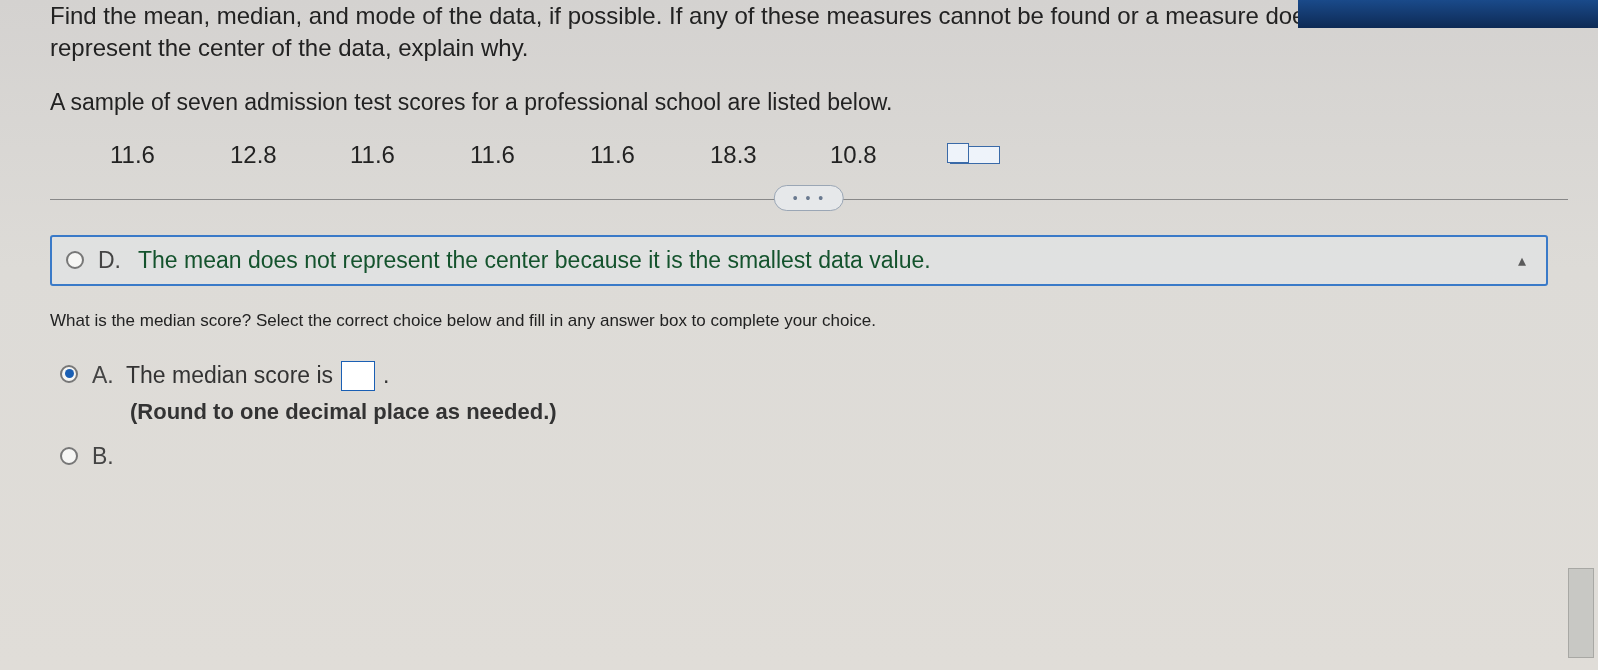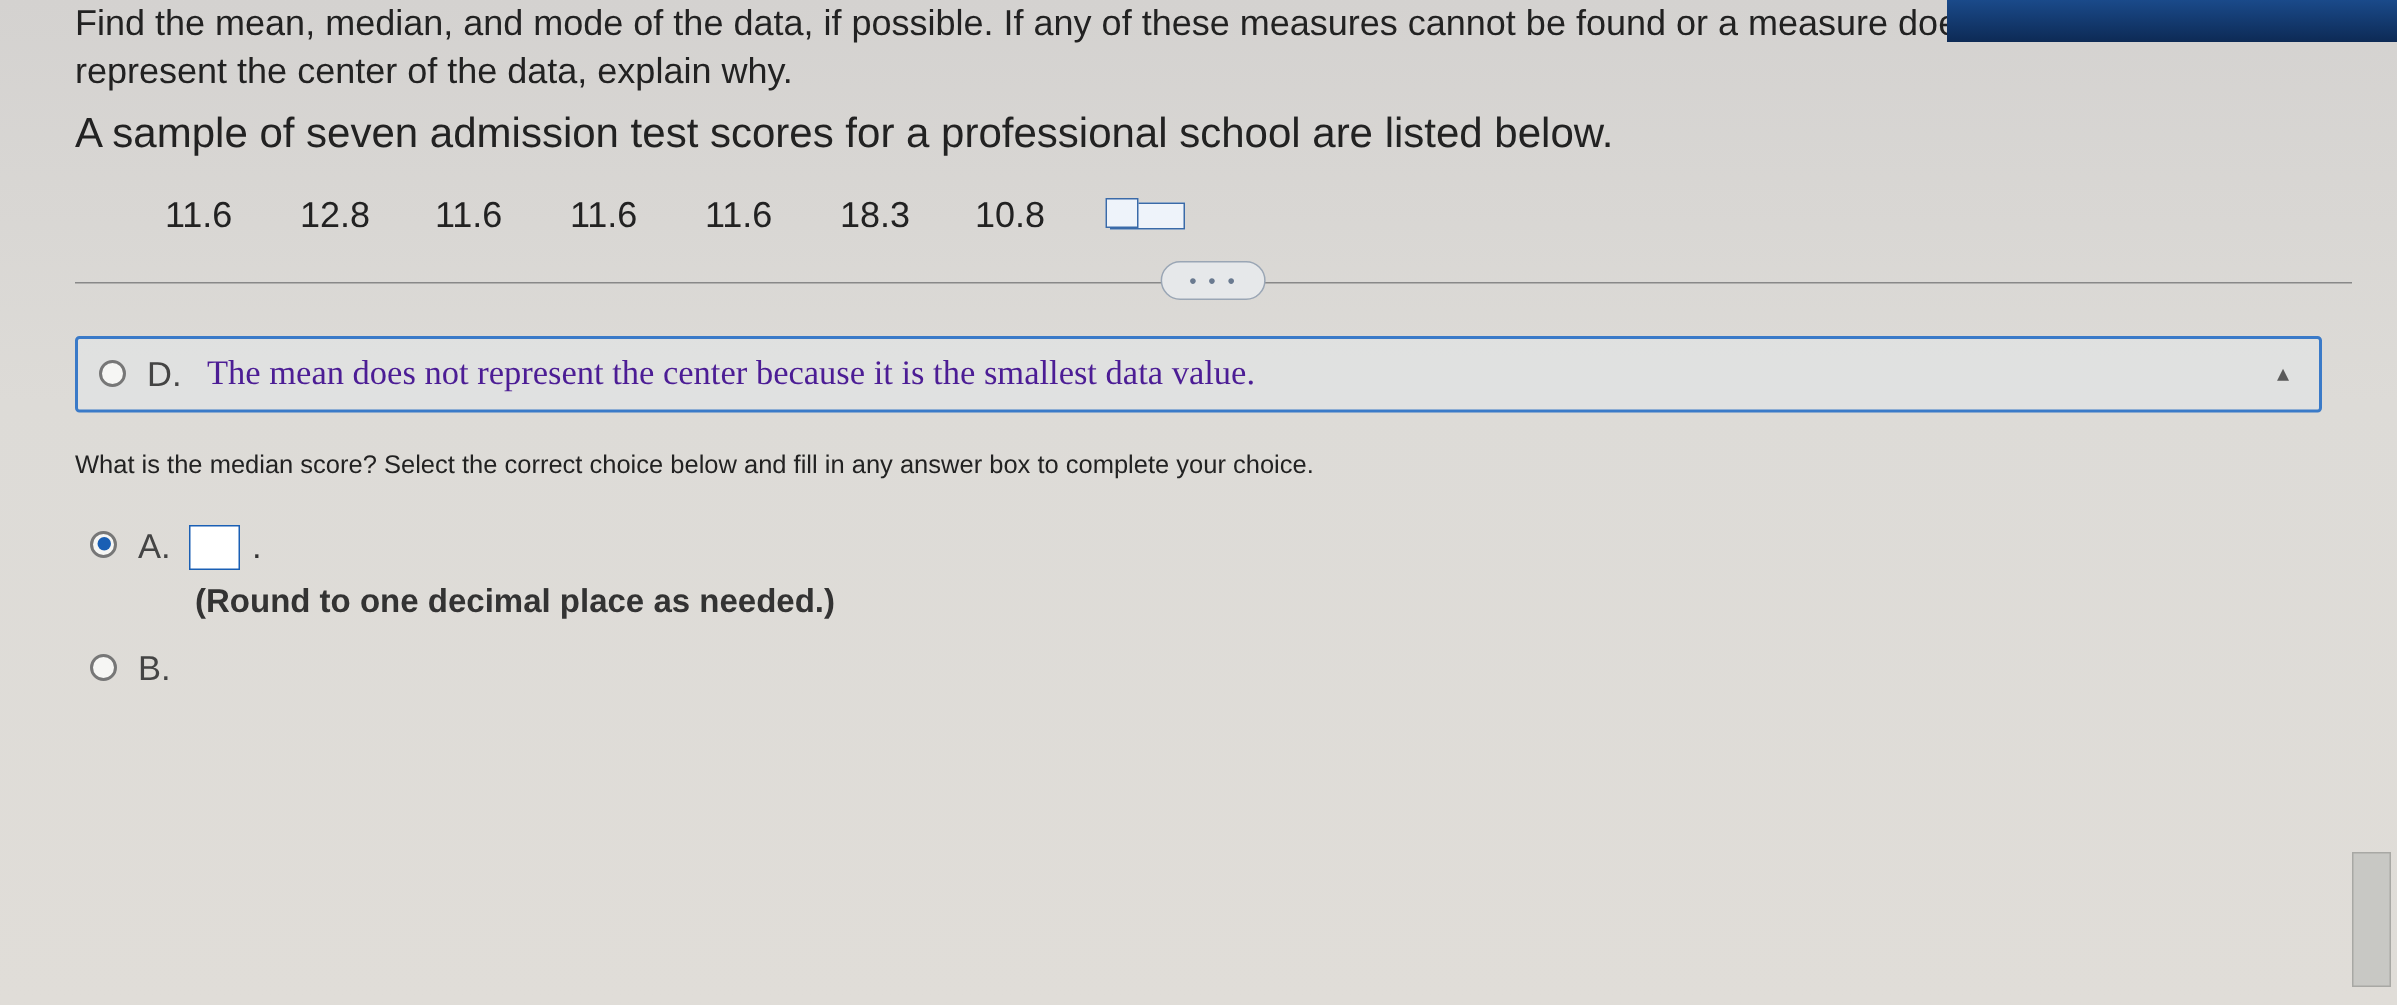--- a/index.html
+++ b/index.html
@@ -20,27 +20,27 @@
   .content {
     padding: 0 30px 0 50px;
   }
   .question-text {
     font-size: 24px;
     line-height: 1.35;
     color: #222;
     padding-top: 0;
   }
   .sub-text {
-    font-size: 28px;
-    color: #222;
-    margin-top: 8px;
+    font-size: 23px;
+    color: #222;
+    margin-top: 24px;
   }
   .data-row {
     display: flex;
-    gap: 40px;
+    gap: 70px;
     margin: 25px 0 25px 60px;
     font-size: 24px;
     color: #222;
     align-items: center;
   }
   .data-row span { min-width: 50px; }
   .copy-icon {
     width: 20px; height: 18px;
     border: 1px solid #3a6aa8;
     position: relative;
@@ -99,22 +99,21 @@
     background: #1a5fb4;
     border-radius: 50%;
   }
   .option-letter {
     font-size: 23px;
     color: #444;
     min-width: 26px;
   }
   .option-text {
     font-size: 23px;
-    color: #4c1d95;
-    font-family: Liberation Serif, serif;
+    color: #14532d;
   }
   .scroll-up {
     margin-left: auto;
     padding: 0 6px 0 20px;
     color: #5a5a5a;
     font-size: 16px;
   }
   .median-q {
     font-size: 17px;
     color: #222;
@@ -190,20 +189,21 @@
     <span class="scroll-up">▴</span>
   </div>
 
   <p class="median-q">What is the median score? Select the correct choice below and fill in any answer box to complete your choice.</p>
 
   <div class="choice">
     <span class="radio filled"></span>
     <div class="choice-body">
       <div class="choice-line">
         <span class="option-letter">A.</span>
+        <span>The median score is</span>
         <span class="blank-box"></span>
         <span>.</span>
       </div>
       <div class="hint" style="margin-left:38px">(Round to one decimal place as needed.)</div>
     </div>
   </div>
 
   <div class="choice">
     <span class="radio"></span>
     <div class="choice-line">

